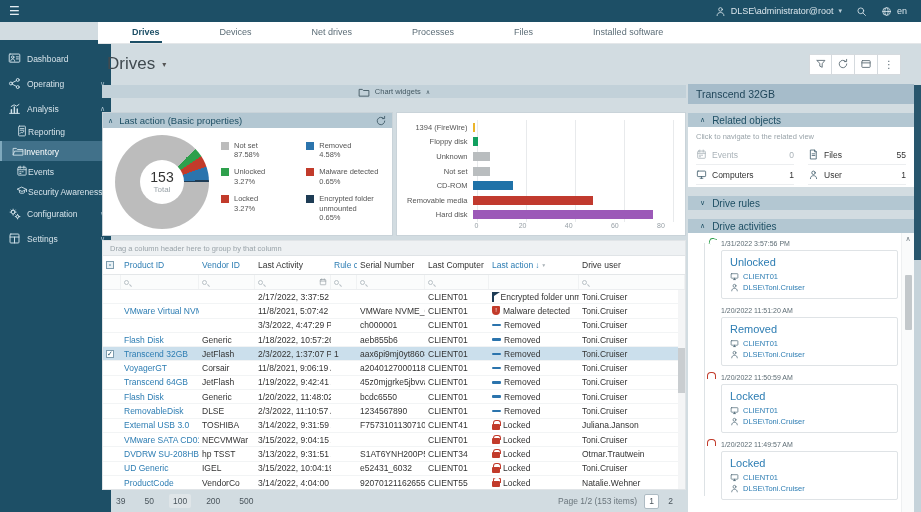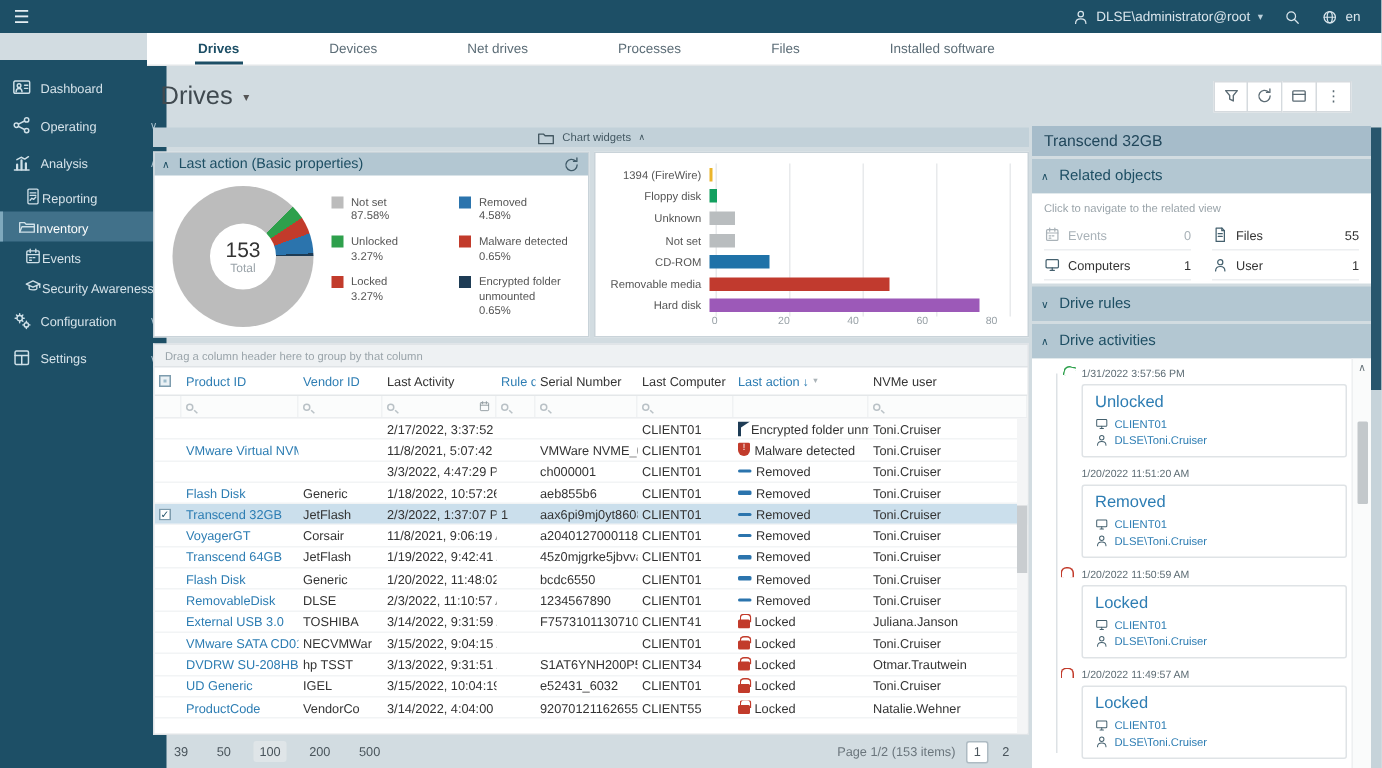--- a/index.html
+++ b/index.html
@@ -29,21 +29,21 @@
   .titlebar{height:40px;display:flex;align-items:center;padding:0 20px 0 9px;flex:none}
   .page-title{font-size:17px;color:#404a50;font-weight:400;display:flex;align-items:center;gap:7px}
   .page-title .caret{color:#555;font-size:8px}
   .toolbar{margin-left:auto;display:flex}
   .tbtn{width:23px;height:21px;background:#fff;border:1px solid #d5dade;border-left:none;display:flex;align-items:center;justify-content:center;color:#5b6b74;cursor:pointer}
   .tbtn:first-child{border-left:1px solid #d5dade}
   .dots{font-size:10px;color:#5b6b74}
   .bodyrow{flex:1;display:flex;min-height:0}
   
   .left-col{width:590px;flex:none;display:flex;flex-direction:column;padding:0 0 0 4px;min-height:0}
-  .chart-widgets{height:13px;margin:1px 2px 3px 0;background:#c2d1d9;display:flex;align-items:center;justify-content:center;gap:5px;font-size:7.5px;color:#435862;cursor:pointer}
+  .chart-widgets{height:13px;margin:1px 2px 14px 0;background:#c2d1d9;display:flex;align-items:center;justify-content:center;gap:5px;font-size:7.5px;color:#435862;cursor:pointer}
   .chart-widgets .ic{color:#435862}
   .charts{display:flex;gap:3px;margin-right:2px;height:124px;flex:none}
   .panel{flex:1;background:#fff;border:1px solid #c9d3d9;display:flex;flex-direction:column;min-width:0}
   .panel-hd{height:15px;background:#b3c7d2;color:#1d4e63;display:flex;align-items:center;gap:6px;padding:0 5px;font-size:9.5px;flex:none;cursor:pointer}
   .panel-hd .coll{font-size:7px}
   .panel-hd .refresh{margin-left:auto;color:#3f5a68}
   
   .donut-wrap{flex:1;display:flex;align-items:center;padding:4px 6px 4px 12px;gap:12px}
   .donut{width:94px;height:94px;border-radius:50%;position:relative;flex:none}
   .donut-hole{position:absolute;inset:25px;background:#fff;border-radius:50%;display:flex;flex-direction:column;align-items:center;justify-content:center}
@@ -94,21 +94,21 @@
   
   .pagination{height:22px;display:flex;align-items:center;gap:11px;padding:0 8px 0 10px;font-size:8.5px;color:#4a555c;margin-right:2px;flex:none}
   .psize{cursor:pointer;padding:2px 4px}
   .psize.active{background:#dfe5e8;border-radius:2px}
   .pag-right{margin-left:auto;display:flex;align-items:center;gap:7px;color:#6a757c}
   .pbtn{min-width:15px;height:15px;display:flex;align-items:center;justify-content:center;cursor:pointer;color:#4a555c}
   .pbtn.active{background:#fff;border:1px solid #aebbc3;border-radius:2px}
   
   .details{flex:1;display:flex;flex-direction:column;padding-right:7px;min-height:0}
   .details-title{height:20px;background:#a6bcca;color:#21475b;font-size:10.5px;display:flex;align-items:center;padding:0 8px;flex:none}
-  .sec-hd{height:23px;background:#b3c7d2;color:#1d4e63;font-size:10px;display:flex;align-items:center;gap:7px;padding:0 6px;margin-top:2px;flex:none;cursor:pointer}
+  .sec-hd{height:14px;background:#b3c7d2;color:#1d4e63;font-size:10px;display:flex;align-items:center;gap:7px;padding:0 12px;margin-top:9px;flex:none;cursor:pointer}
   .sec-hd .coll{font-size:7px}
   .related-body{background:#fff;padding:5px 8px 2px;font-size:8.5px;flex:none}
   .related-hint{color:#9aa4aa;font-size:7.5px;margin-bottom:4px}
   .rel-grid{display:grid;grid-template-columns:1fr 1fr;column-gap:14px}
   .rel-item{display:flex;align-items:center;gap:5px;height:20px;border-bottom:1px solid #eceef0;cursor:pointer}
   .rel-item .val{margin-left:auto}
   .rel-item.muted{color:#a9b2b8}
   .rel-item .ic{color:#44606e}
   .rel-item.muted .ic{color:#a9b2b8}
   
@@ -461,21 +461,21 @@
             </div>
             <div class="th">
               <span>Last Computer</span>
             </div>
             <div class="th accent">
               <span>Last action</span>
               <span class="sort-ind">↓</span>
               <span class="sort-fn">▼</span>
             </div>
             <div class="th">
-              <span>NVMe user</span>
+              <span>Drive user</span>
             </div>
           </div>
         <div class="tgrid tfilter" id="tfilter">
             <div class="tf"></div>
             <div class="tf">
               <span class="mini-mag"></span>
             </div>
             <div class="tf">
               <span class="mini-mag"></span>
             </div>

